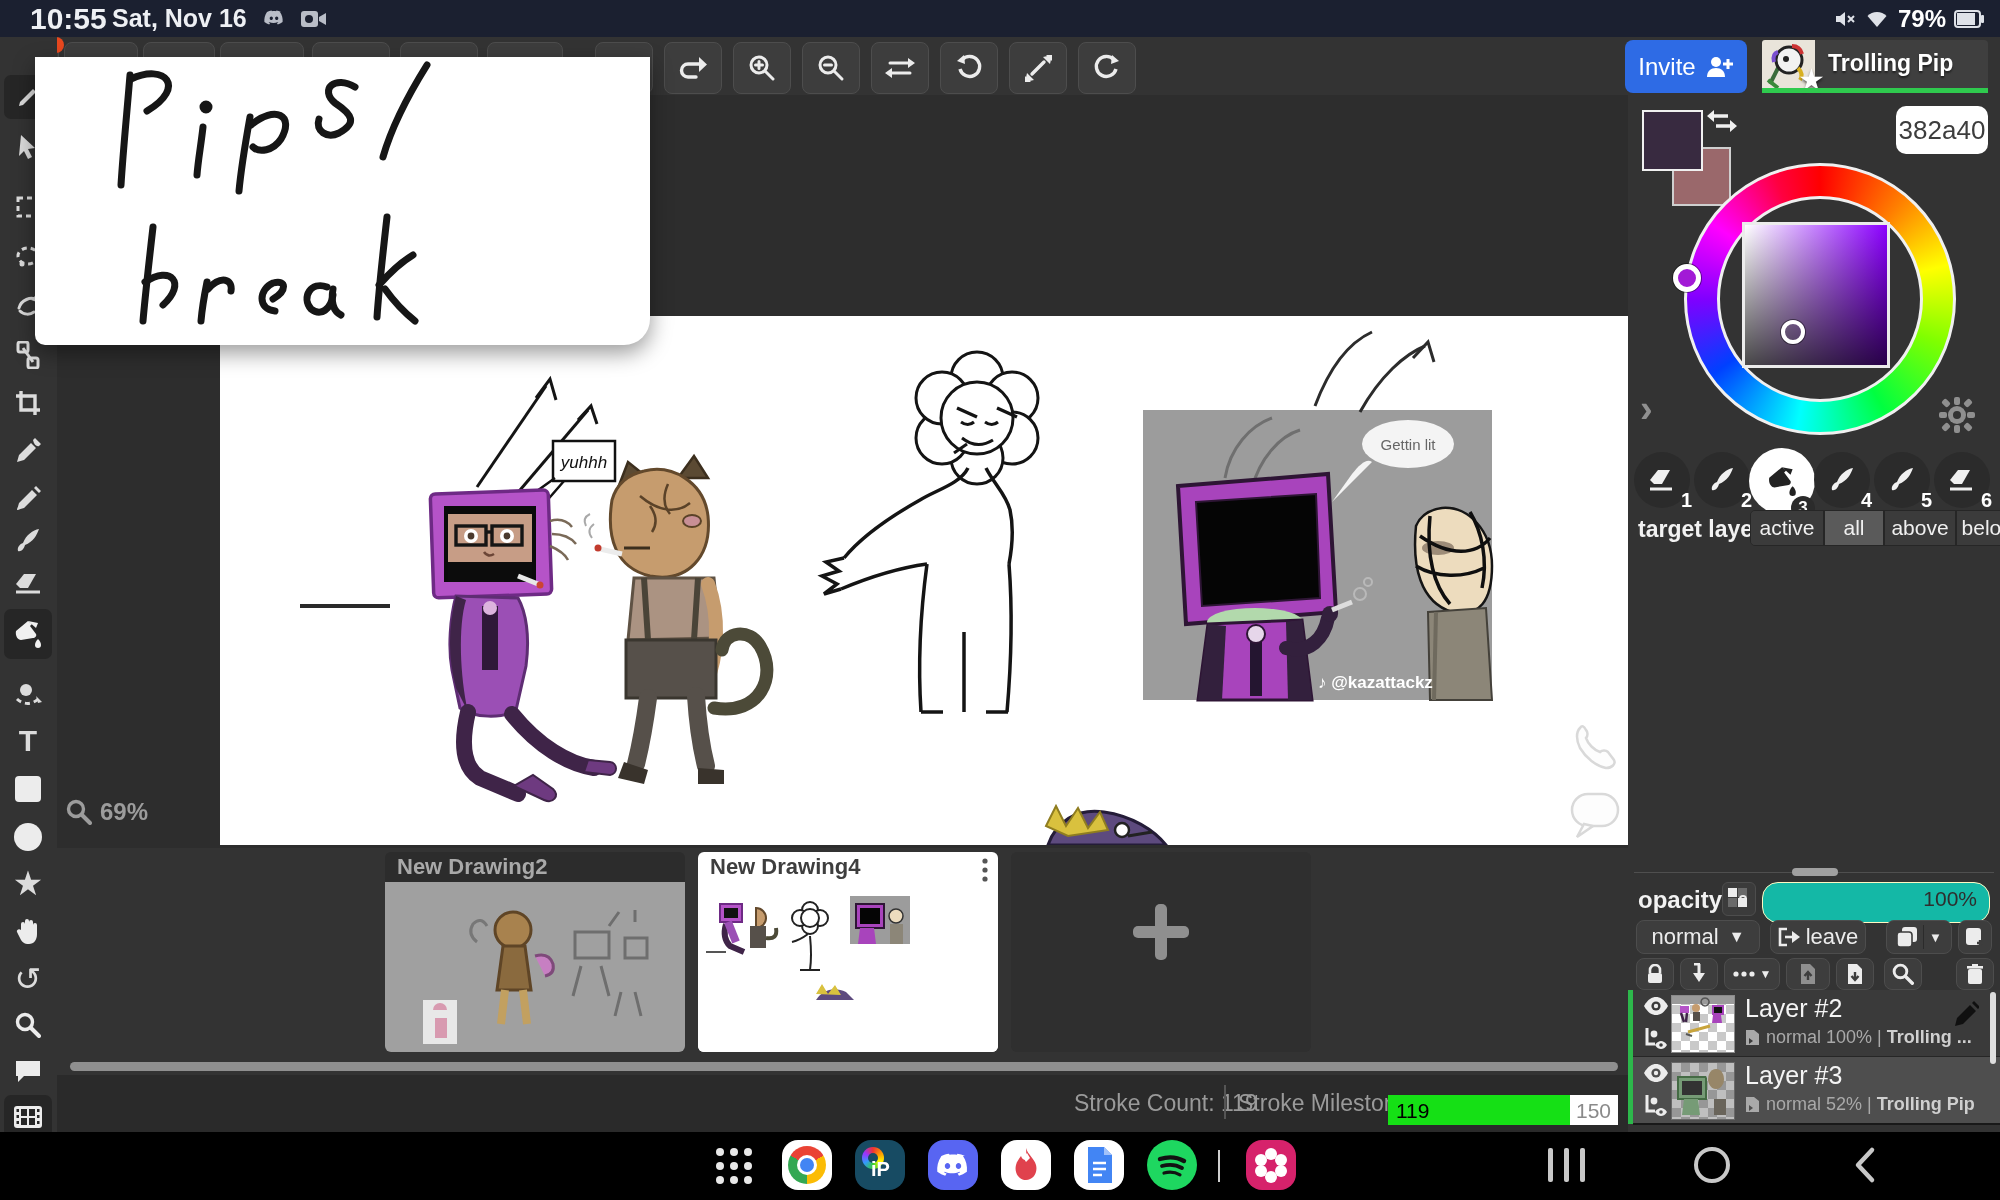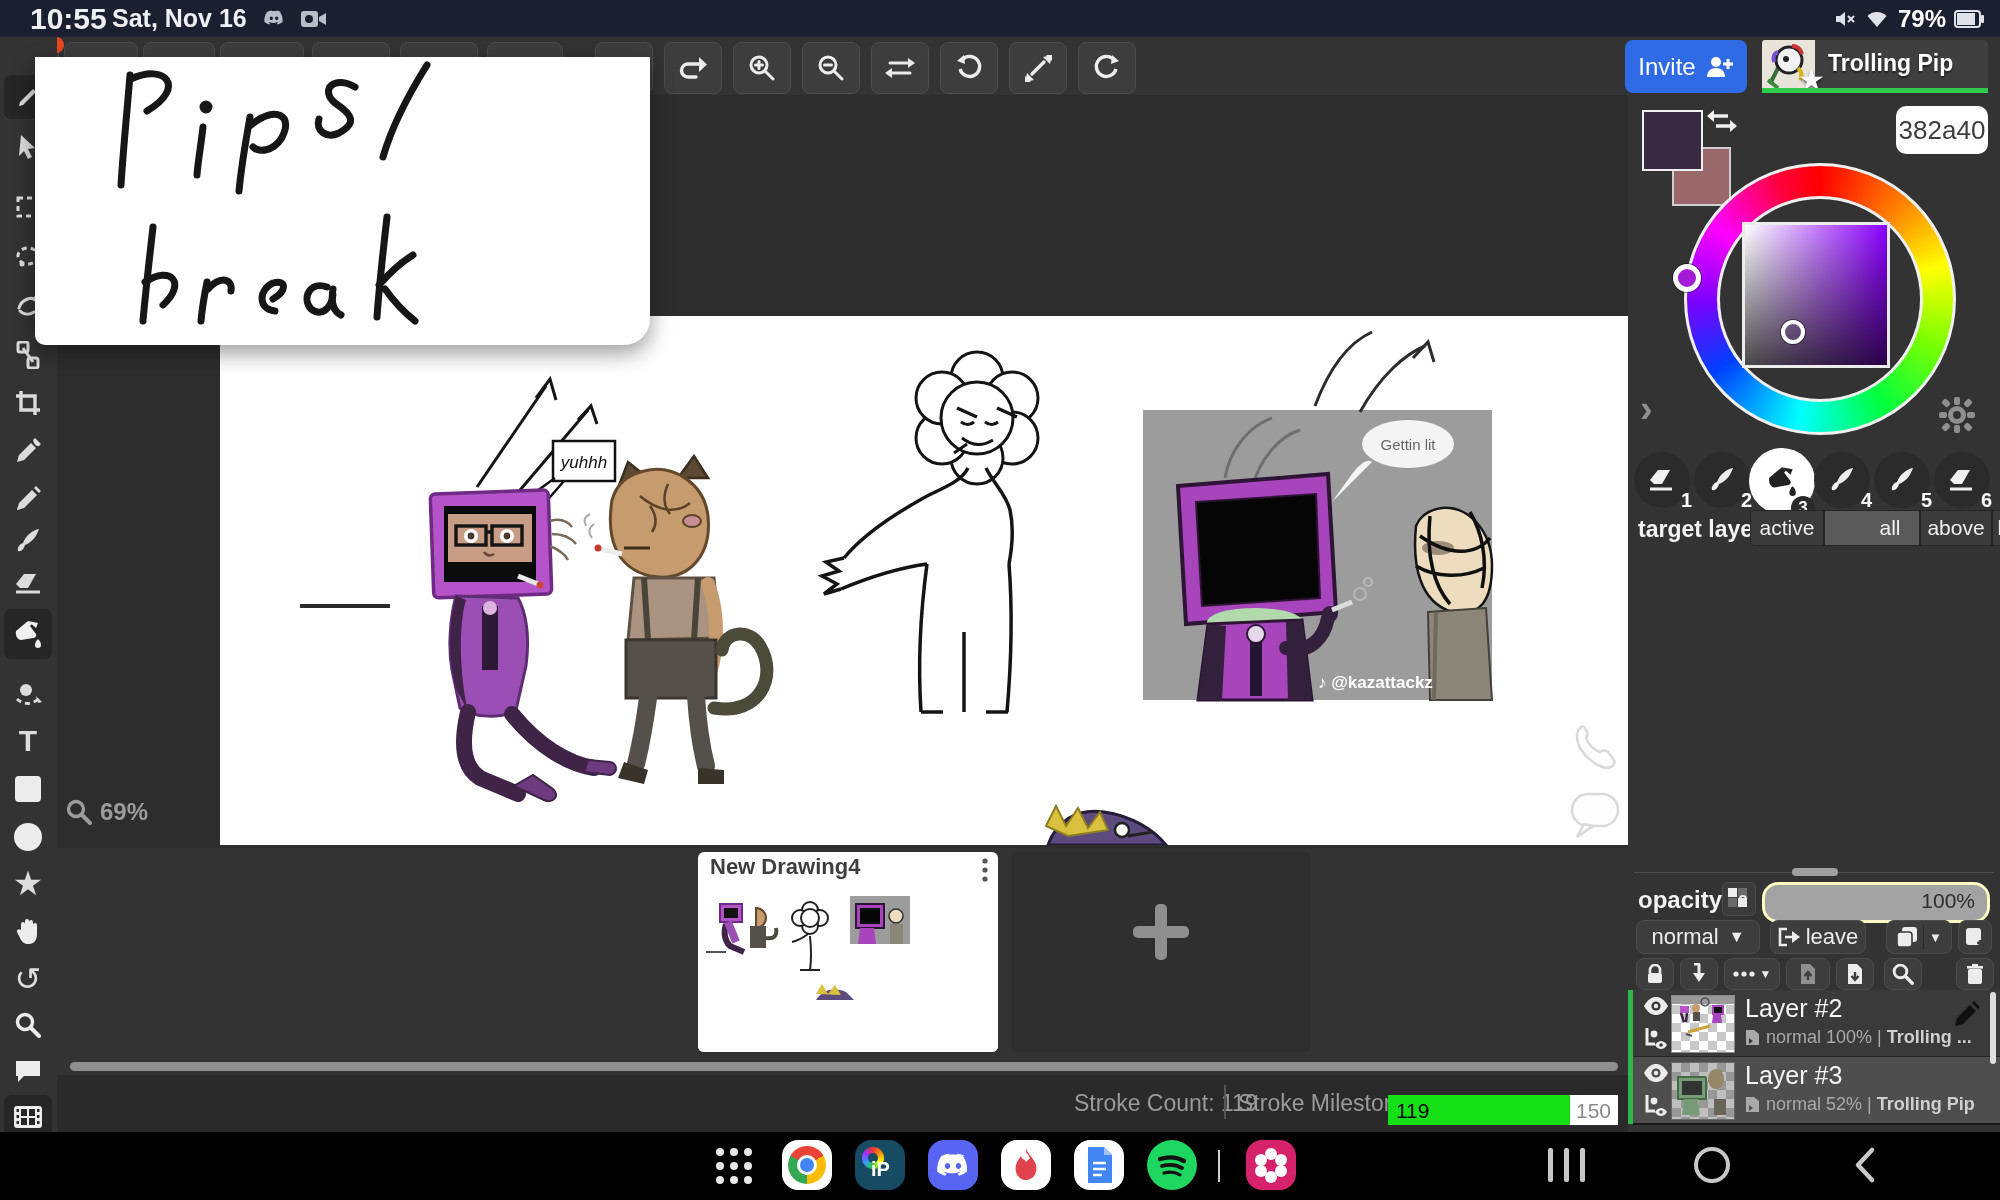--- a/index.html
+++ b/index.html
@@ -419,20 +419,36 @@
   </div>
 
   <div class="abs" style="left:66px;top:798px;display:flex;align-items:center;gap:8px;color:#9c9c9c;">
     <svg width="26" height="26" viewBox="0 0 26 26">
         <circle cx="10" cy="10" r="7.5" fill="none" stroke="#9c9c9c" stroke-width="3.4"></circle>
         <path stroke="#9c9c9c" stroke-width="4" stroke-linecap="round" d="M16 16l8 8"></path>
       </svg>
     <span style="font-size:24px;font-weight:bold;">69%</span>
   </div>
 
+  <div class="tile" style="left:385px;">
+    <div class="tile-h">New Drawing2</div>
+    <div class="tile-img" style="background:#a0a0a0;">
+      <svg width="300" height="170" viewBox="0 0 300 170">
+        <circle cx="128" cy="48" r="18" fill="#a8824e" stroke="#5f4526" stroke-width="3"></circle>
+        <path d="M118,64 h22 l6,44 h-34 z" fill="#8a6a3e" stroke="#5f4526" stroke-width="3"></path>
+        <path d="M120,108 l-4,34 M138,108 l4,34" stroke="#c2a060" stroke-width="8"></path>
+        <path d="M150,74 q14,-4 18,8 q2,10 -8,12" fill="#c77fc2" stroke="#7e4a7a" stroke-width="3"></path>
+        <path d="M92,60 q-10,-8 -4,-18 q8,-8 14,2" fill="none" stroke="#777" stroke-width="3"></path>
+        <path d="M190,50 h34 v26 h-34 z M196,84 l-8,30 M216,84 l8,30 M224,44 l10,-14 M240,56 h22 v20 h-22 z M250,40 v-12 M236,110 l-6,24 M250,110 l6,24" fill="none" stroke="#6e6e6e" stroke-width="3"></path>
+        <rect x="38" y="118" width="34" height="44" fill="#e8e8e8"></rect>
+        <path d="M48,128 a7,7 0 1 1 14,0 z" fill="#d89ab0"></path>
+          <rect x="50" y="136" width="12" height="20" fill="#d89ab0"></rect>
+      </svg>
+    </div>
+  </div>
   <div class="tile sel" style="left:698px;">
     <div class="tile-h">New Drawing4</div>
     <span class="abs" style="right:10px;top:6px;">
       <svg width="6" height="24" viewBox="0 0 6 24">
           <circle cx="3" cy="3" r="2.6" fill="#555"></circle>
           <circle cx="3" cy="12" r="2.6" fill="#555"></circle>
           <circle cx="3" cy="21" r="2.6" fill="#555"></circle>
         </svg>
     </span>
     <div class="tile-img" style="background:#fff;">
@@ -587,21 +603,21 @@
         <path stroke="#f0f0f0" stroke-width="3" d="M2 21h22"></path>
       </svg>
     <span class="num">6</span>
   </div>
 
   <span class="abs rp-label" style="left:1638px;top:516px;font-size:23px;">target layer</span>
   <div class="seg" style="left:1750px;top:510px;">
     <div class="seg-opt" style="width:72px;">
         <span>active</span>
       </div>
-    <div class="seg-opt sel" style="width:58px;padding-left:36px;">
+    <div class="seg-opt sel" style="width:58px;">
         <span>all</span>
       </div>
     <div class="seg-opt" style="width:70px;">
         <span>above</span>
       </div>
     <div class="seg-opt" style="width:64px;">
         <span>below</span>
       </div>
   </div>
 
@@ -612,21 +628,21 @@
   <div class="abs" style="left:1722px;top:882px;width:32px;height:32px;background:#3b3b3b;border:1px solid #4d4d4d;border-radius:6px;">
     <svg width="22" height="22" viewBox="0 0 22 22" style="margin:4px">
         <rect x="1" y="1" width="9" height="9" fill="#ececec"></rect>
         <rect x="11" y="11" width="9" height="9" fill="#ececec"></rect>
         <rect x="11" y="1" width="9" height="9" fill="#6a6a6a"></rect>
         <rect x="1" y="11" width="9" height="9" fill="#6a6a6a"></rect>
         <path d="M13 14v-2a3 3 0 0 1 6 0v2" stroke="#ececec" stroke-width="2" fill="none"></path>
         <rect x="12" y="14" width="8" height="6" fill="#ececec"></rect>
       </svg>
   </div>
-  <div class="abs" style="left:1762px;top:882px;width:228px;height:41px;border-radius:16px;background:#a3a3a3;border:3px solid #fef9c3;box-sizing:border-box;">
+  <div class="abs" style="left:1762px;top:882px;width:228px;height:41px;border-radius:16px;background:#14b8a6;border:1px solid #fef9c3;box-sizing:border-box;">
     <span class="abs" style="right:12px;top:4px;font-size:21px;color:#2e2e2e;">100%</span>
   </div>
 
   <div class="btn" style="left:1636px;top:920px;width:124px;height:34px;font-size:22px;gap:10px;">
     <span>normal</span>
       <span style="font-size:16px;">▼</span>
   </div>
   <div class="btn" style="left:1770px;top:920px;width:96px;height:34px;font-size:22px;gap:6px;">
     <svg width="22" height="20" viewBox="0 0 22 20">
         <path d="M9 2H2v16h7" fill="none" stroke="#ececec" stroke-width="2.6"></path>

